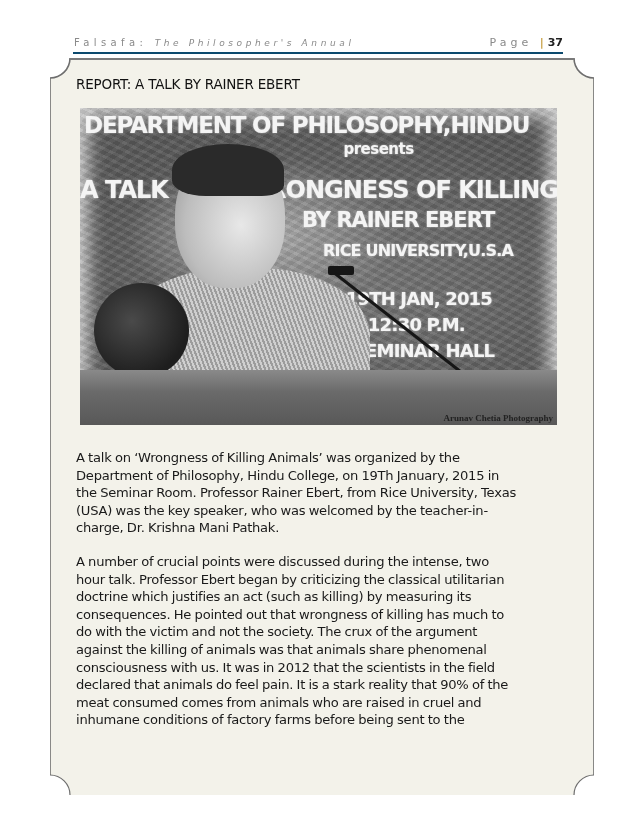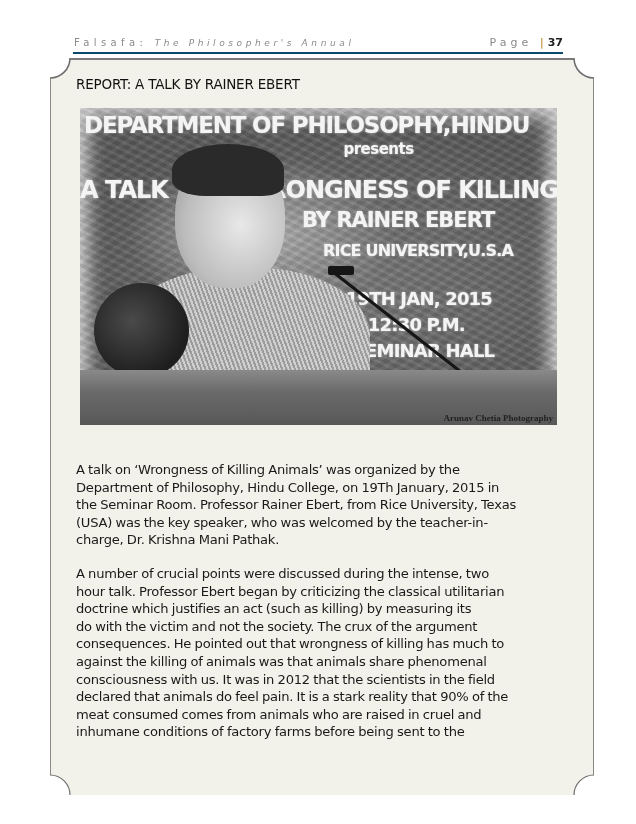--- a/index.html
+++ b/index.html
@@ -89,21 +89,21 @@
     .b5 { top: 133px; font-size: 16px; letter-spacing: -0.8px; text-align: left; left: 243px; width: auto; }
     .b6 { top: 180px; font-size: 18px; letter-spacing: -0.8px; text-align: left; left: 205px; width: auto; }
     .b7 { top: 206px; font-size: 18px; letter-spacing: -0.8px; text-align: left; left: 230px; width: auto; }
     .b8 { top: 232px; font-size: 18px; letter-spacing: -0.8px; text-align: left; left: 255px; width: auto; }
     .credit { position: absolute; right: 4px; bottom: 2px; font-family: Liberation Serif, serif;
       font-size: 9px; color: #222; font-weight: bold; }
 
     .body-text {
       position: absolute; left: 76px; width: 494px;
       font-family: "DejaVu Sans", sans-serif; font-size: 13.1px; line-height: 17.6px;
-      color: #1a1a1a; letter-spacing: -0.25px; word-spacing: -0.5px; margin-top: 12px;
+      color: #1a1a1a; letter-spacing: -0.25px; word-spacing: -0.5px;
     }
     .p1 { top: 449px; }
     .p2 { top: 553px; }
     .body-text .line { display: block; white-space: nowrap; }
   </style>
 </head>
 <body>
 
 <div class="running-header">
   <div class="rh-left">
@@ -154,20 +154,20 @@
   <span class="line">Department of Philosophy, Hindu College, on 19Th January, 2015 in</span>
   <span class="line">the Seminar Room. Professor Rainer Ebert, from Rice University, Texas</span>
   <span class="line">(USA) was the key speaker, who was welcomed by the teacher-in-</span>
   <span class="line">charge, Dr. Krishna Mani Pathak.</span>
 </div>
 
 <div class="body-text p2">
   <span class="line">A number of crucial points were discussed during the intense, two</span>
   <span class="line">hour talk. Professor Ebert began by criticizing the classical utilitarian</span>
   <span class="line">doctrine which justifies an act (such as killing) by measuring its</span>
+  <span class="line">consequences. He pointed out that wrongness of killing has much to</span>
   <span class="line">do with the victim and not the society. The crux of the argument</span>
-  <span class="line">consequences. He pointed out that wrongness of killing has much to</span>
   <span class="line">against the killing of animals was that animals share phenomenal</span>
   <span class="line">consciousness with us. It was in 2012 that the scientists in the field</span>
   <span class="line">declared that animals do feel pain.  It is a stark reality that 90% of the</span>
   <span class="line">meat consumed comes from animals who are raised in cruel and</span>
   <span class="line">inhumane conditions of factory farms before being sent to the</span>
 </div>
 
 </body></html>

